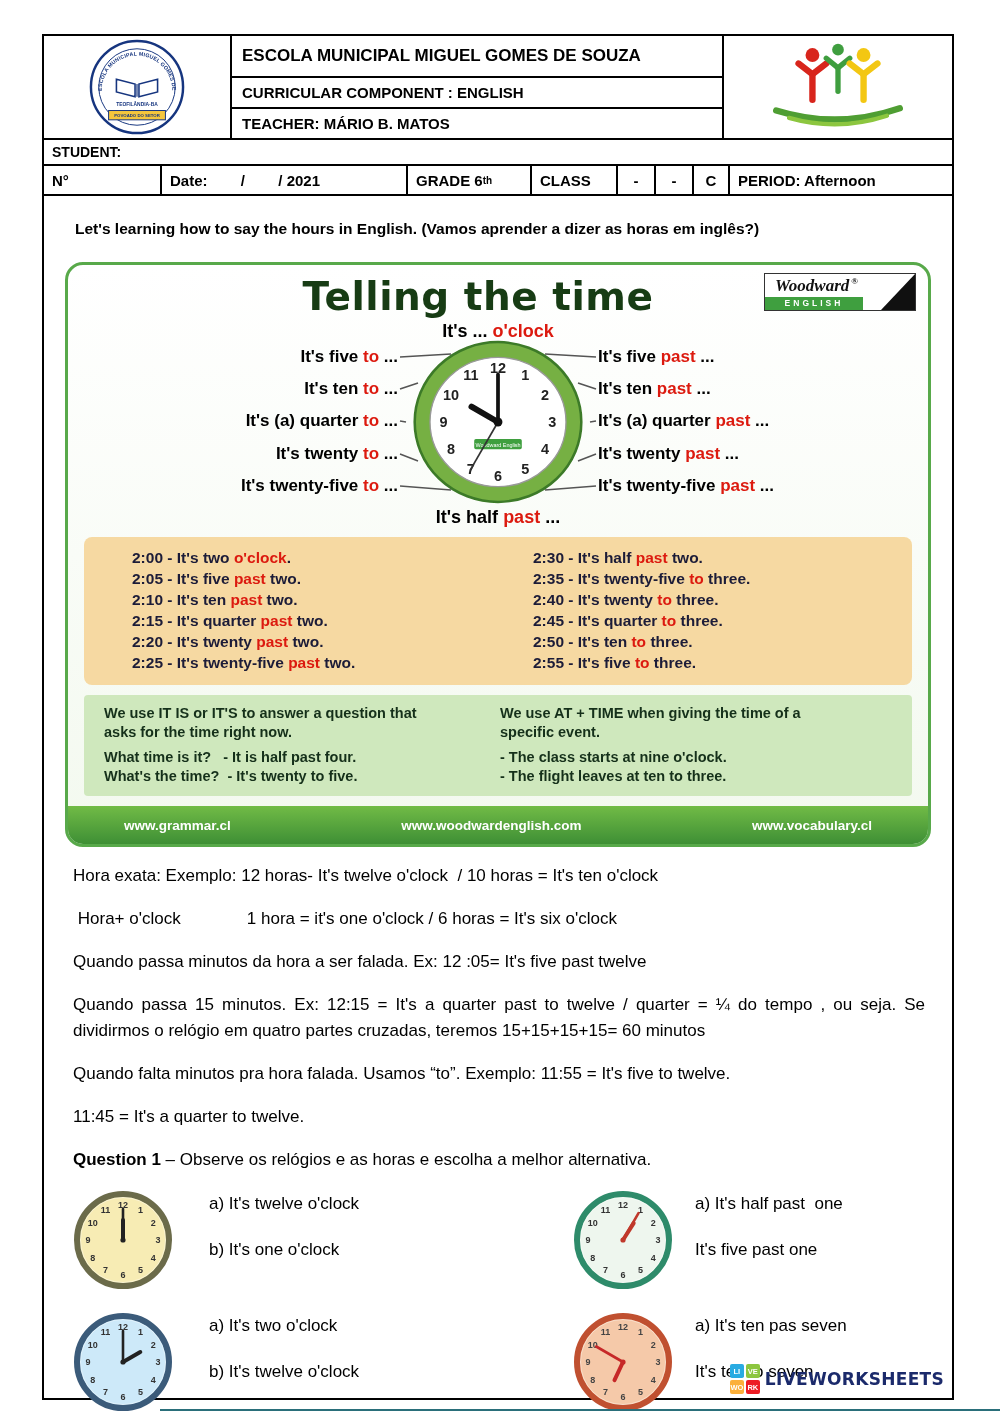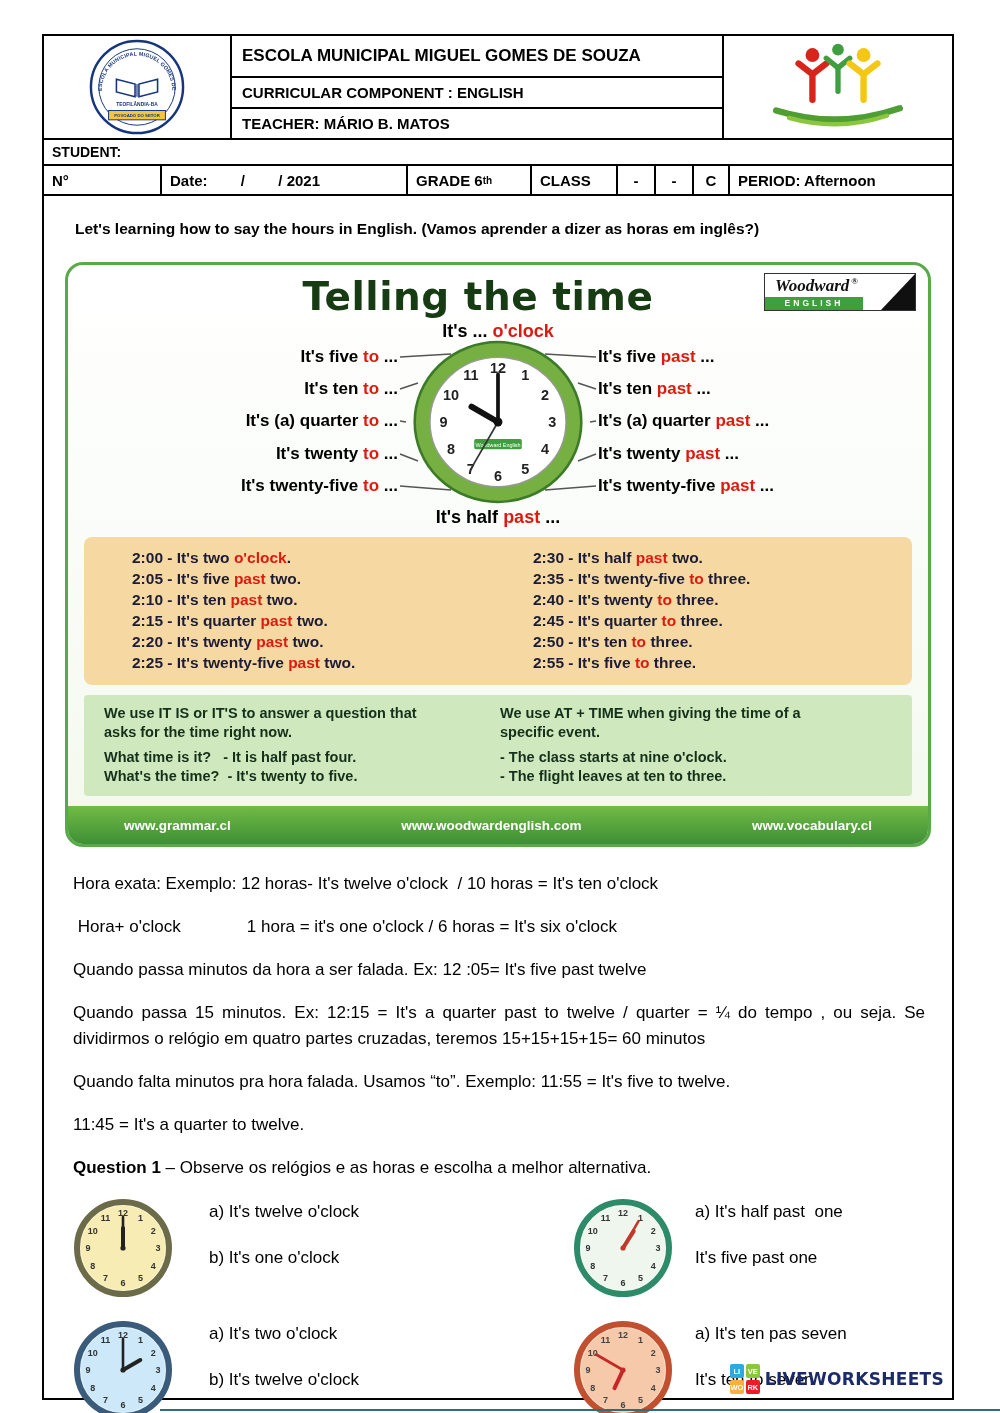--- a/index.html
+++ b/index.html
@@ -60,21 +60,21 @@
 
   .use-box { margin:0 16px 10px; background:var(--usage,#cfe8bd); border-radius:4px; display:flex; padding:9px 16px 10px 20px; }
   .use-col { flex:1; padding-right:20px; }
   .use-head { font-size:14.5px; font-weight:bold; color:#15301a; line-height:19px; margin-bottom:6px; max-width:330px; }
   .use-line { font-size:14.5px; font-weight:bold; color:#15301a; line-height:19px; white-space:pre-wrap; }
 
   .panel-strip { height:38px; background:linear-gradient(180deg,var(--strip1,#71bb46),var(--strip2,#3e8f35));
                  display:flex; align-items:center; justify-content:space-between; padding:0 56px; color:#fff; font-weight:bold; font-size:13.5px; }
 
   
-  .paras { margin-top:24px; }
+  .paras { margin-top:16px; }
   .para { font-size:17px; line-height:26px; margin:0 6px 17px 8px; white-space:pre-wrap; text-align:justify; color:#000; }
   .b { font-weight:bold; }
 
   
   .qrow { display:flex; margin:10px 0 22px 0; }
   .exclock { width:100px; height:100px; flex:none; margin-left:8px; }
   .opts { width:300px; padding-left:36px; padding-top:4px; display:flex; flex-direction:column; gap:26px; font-size:17px; }
   .opt { line-height:20px; white-space:pre-wrap; cursor:pointer; }
   .clock2 { margin-left:100px; }
   .opts2 { width:auto; flex:1; padding-left:22px; }

